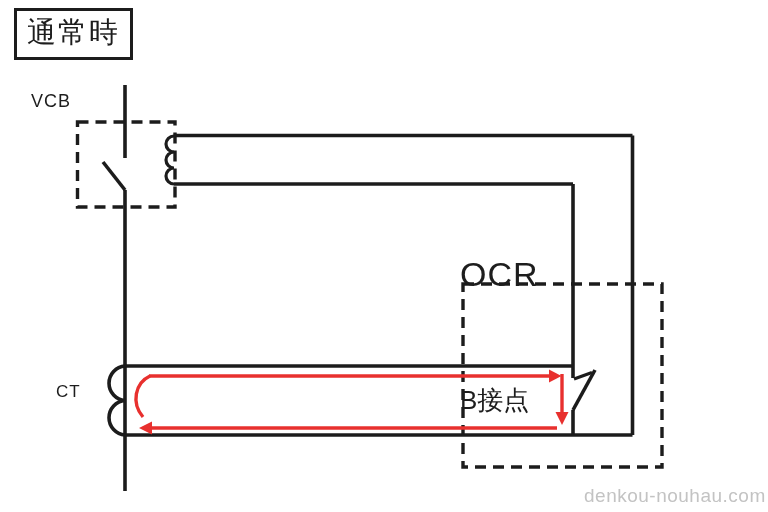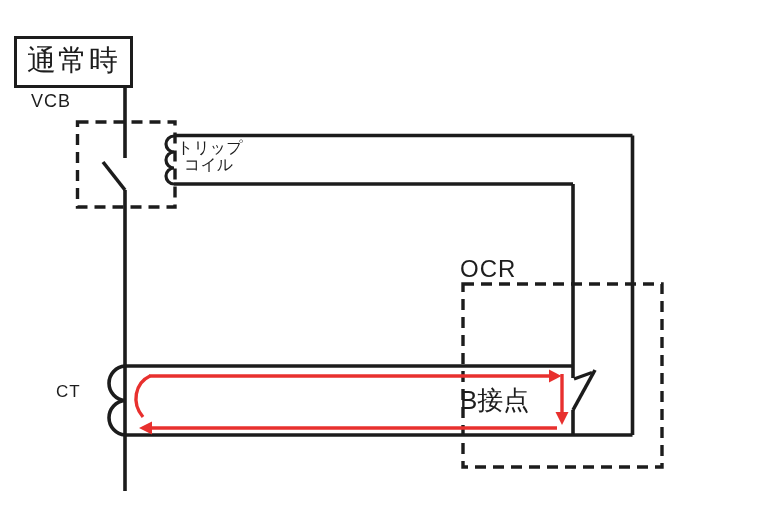--- a/index.html
+++ b/index.html
@@ -17,26 +17,26 @@
   }
   .canvas svg{position:absolute;left:0;top:0;}
   .wire{stroke:var(--line);stroke-width:3.6;fill:none;stroke-linecap:butt;}
   .wire-thin{stroke:var(--line);stroke-width:3.2;fill:none;}
   .dashed{stroke:var(--line);stroke-width:3.4;fill:none;stroke-dasharray:11 7;}
   .redwire{stroke:var(--current_path);stroke-width:3.4;fill:none;stroke-linecap:butt;}
   .redhead{fill:var(--current_path);stroke:none;}
   .label{position:absolute;white-space:nowrap;color:var(--text);}
   .title-box{
     position:absolute;left:14px;top:8px;border:3px solid var(--line);
-    padding:2px 10px 4px 10px;font-size:29px;letter-spacing:2px;background:var(--background);margin-top:28px;
+    padding:2px 10px 4px 10px;font-size:29px;letter-spacing:2px;background:var(--background);
   }
   .vcb-label{left:31px;top:91px;font-size:18px;letter-spacing:1px;}
   .trip-coil-label{left:177px;top:139px;font-size:16px;line-height:17px;}
   .trip-coil-label .l2{padding-left:7px;}
-  .ocr-label{left:460px;top:255px;font-size:24px;letter-spacing:1px;}
+  .ocr-label{left:460px;top:255px;font-size:34px;letter-spacing:1px;}
   .ct-label{left:56px;top:382px;font-size:17px;letter-spacing:1px;}
   .b-contact-label{left:460px;top:383px;font-size:26px;}
   .watermark{left:584px;top:485px;font-size:19px;color:var(--watermark);letter-spacing:0.5px;}
 </style>
 </head>
 <body>
 
 <div class="canvas">
 
   <svg width="768" height="512" viewBox="0 0 768 512">
@@ -73,24 +73,21 @@
     <path class="redwire" d="M562,374 V413"></path>
     <polygon class="redhead" points="555.5,412 568.5,412 562,425"></polygon>
     <path class="redwire" d="M557,428 H151"></path>
     <polygon class="redhead" points="152,421.5 152,434.5 139,428"></polygon>
   </svg>
 
   <div class="title-box">通常時</div>
 
   <div class="label vcb-label">VCB</div>
 
-  <div class="label trip-coil-label">
-    <div class="l1">トリップ</div>
-    <div class="l2">コイル</div>
-  </div>
 
   <div class="label ocr-label">OCR</div>
 
   <div class="label ct-label">CT</div>
 
   <div class="label b-contact-label">B接点</div>
 
+  <div class="label watermark">denkou-nouhau.com</div>
 </div>
 
 </body></html>

